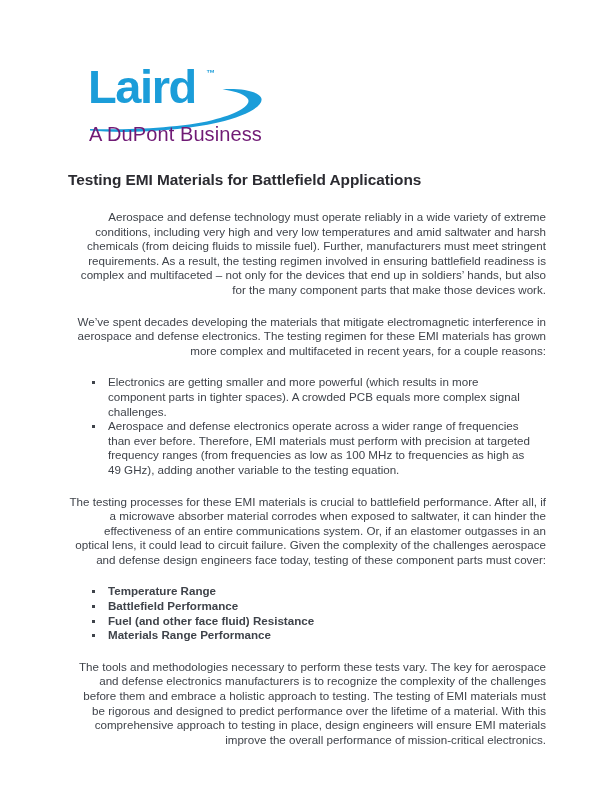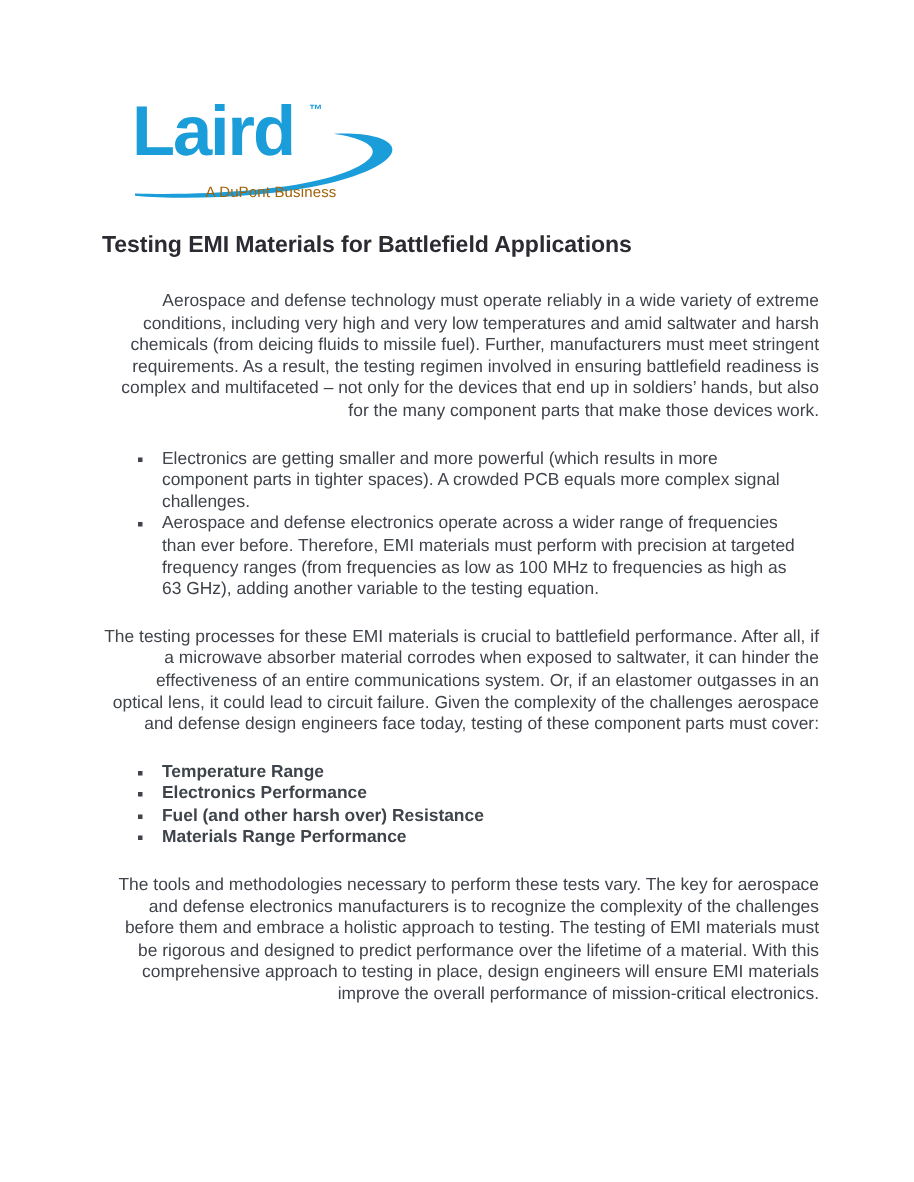--- a/index.html
+++ b/index.html
@@ -65,32 +65,31 @@
     top: 24px;
     width: 190px;
     height: 48px;
     pointer-events: none;
   }
   .logo-tagline {
     position: absolute;
     left: 1px;
     top: 61px;
     font-family: "Liberation Sans", sans-serif;
-    font-size: 10px;
+    font-size: 20px;
     letter-spacing: 0.1px;
-    color: #a16207;
+    color: #701a75;
     white-space: nowrap;
-    margin-left: 48px;
   }
 
   
   .doc {
     position: absolute;
     left: 68px;
-    top: 154px;
+    top: 170px;
     width: 478px;
   }
 
   h1.doc-title {
     margin: 0 0 20px 0;
     font-family: "Liberation Sans", sans-serif;
     font-size: 15.4px;
     font-weight: bold;
     line-height: 20px;
     letter-spacing: -0.05px;
@@ -155,32 +154,33 @@
     </div>
     <div class="logo-tagline">A DuPont Business</div>
   </div>
 
   <div class="doc">
 
     <h1 class="doc-title">Testing EMI Materials for Battlefield Applications</h1>
 
     <p class="para">Aerospace and defense technology must operate reliably in a wide variety of extreme conditions, including very high and very low temperatures and amid saltwater and harsh chemicals (from deicing fluids to missile fuel). Further, manufacturers must meet stringent requirements. As a result, the testing regimen involved in ensuring battlefield readiness is complex and multifaceted – not only for the devices that end up in soldiers’ hands, but also for the many component parts that make those devices work.</p>
 
+    <p class="para">We’ve spent decades developing the materials that mitigate electromagnetic interference in aerospace and defense electronics. The testing regimen for these EMI materials has grown more complex and multifaceted in recent years, for a couple reasons:</p>
 
     <ul class="bullets">
       <li>Electronics are getting smaller and more powerful (which results in more component parts in tighter spaces). A crowded PCB equals more complex signal challenges.</li>
-      <li>Aerospace and defense electronics operate across a wider range of frequencies than ever before. Therefore, EMI materials must perform with precision at targeted frequency ranges (from frequencies as low as 100 MHz to frequencies as high as 63 GHz), adding another variable to the testing equation.</li>
+      <li>Aerospace and defense electronics operate across a wider range of frequencies than ever before. Therefore, EMI materials must perform with precision at targeted frequency ranges (from frequencies as low as 100 MHz to frequencies as high as 49 GHz), adding another variable to the testing equation.</li>
     </ul>
 
     <p class="para">The testing processes for these EMI materials is crucial to battlefield performance. After all, if a microwave absorber material corrodes when exposed to saltwater, it can hinder the effectiveness of an entire communications system. Or, if an elastomer outgasses in an optical lens, it could lead to circuit failure. Given the complexity of the challenges aerospace and defense design engineers face today, testing of these component parts must cover:</p>
 
     <ul class="bullets tight">
       <li>Temperature Range</li>
-      <li>Electronics Performance</li>
-      <li>Fuel (and other harsh over) Resistance</li>
+      <li>Battlefield Performance</li>
+      <li>Fuel (and other face fluid) Resistance</li>
       <li>Materials Range Performance</li>
     </ul>
 
     <p class="para">The tools and methodologies necessary to perform these tests vary. The key for aerospace and defense electronics manufacturers is to recognize the complexity of the challenges before them and embrace a holistic approach to testing. The testing of EMI materials must be rigorous and designed to predict performance over the lifetime of a material. With this comprehensive approach to testing in place, design engineers will ensure EMI materials improve the overall performance of mission-critical electronics.</p>
 
   </div>
 
 </div>
 
 </body></html>

